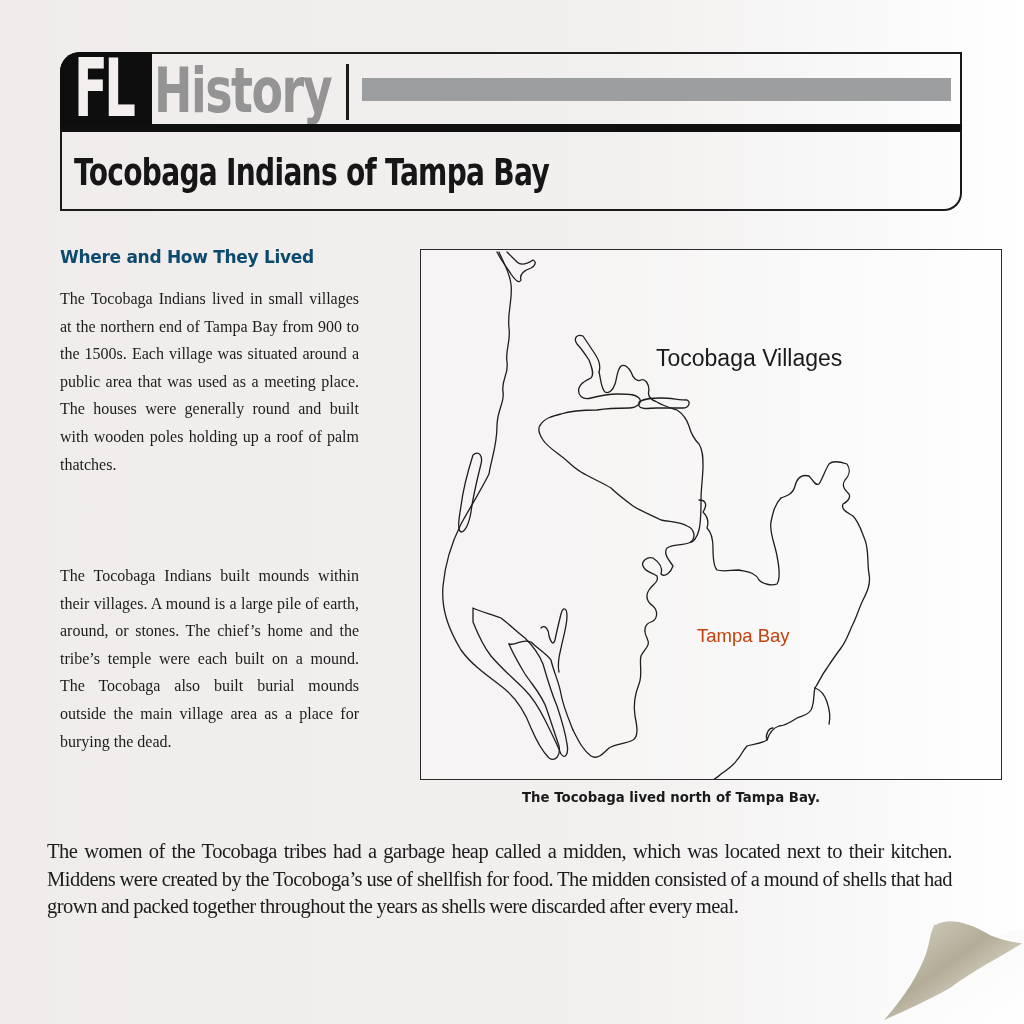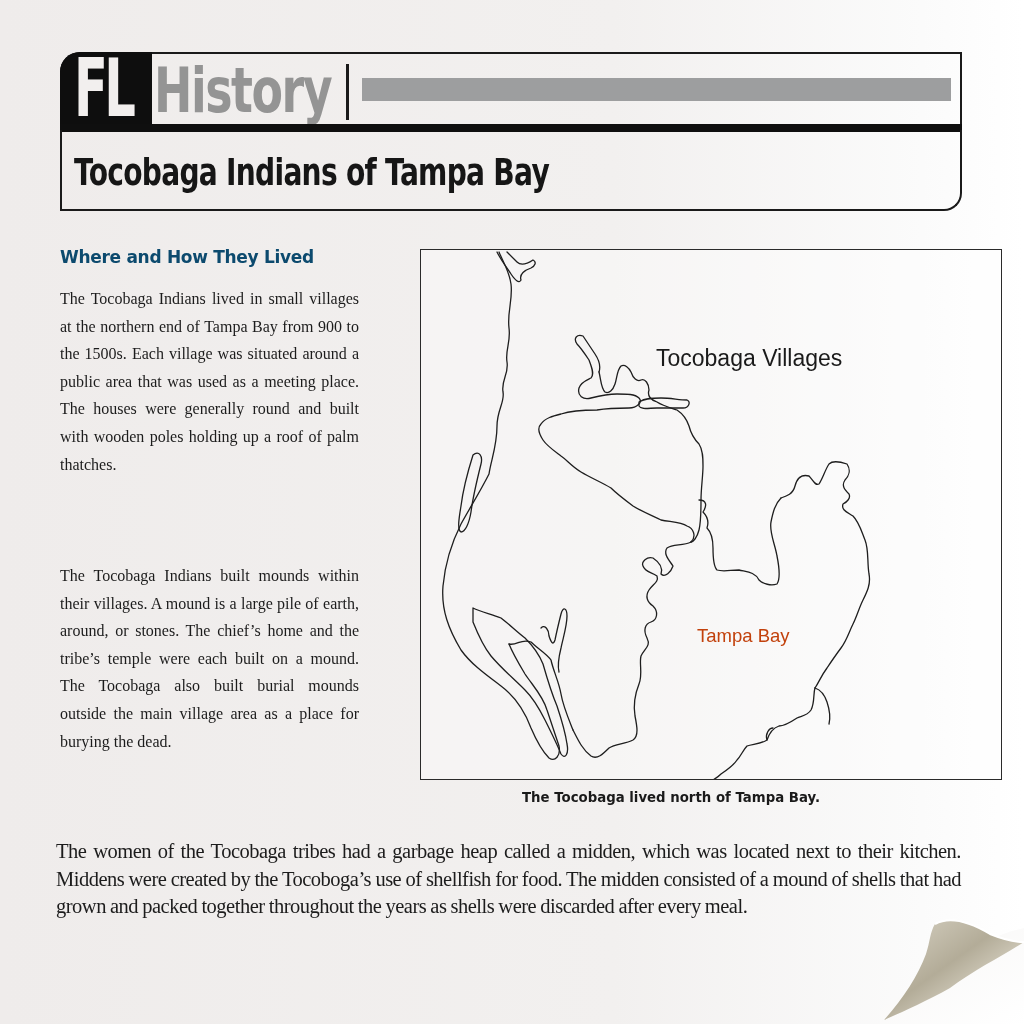--- a/index.html
+++ b/index.html
@@ -89,21 +89,21 @@
       font-family:"Liberation Sans", sans-serif; font-size:18.5px; color:#c2410c;
     }
     .caption {
       position:absolute; left:380px; top:789px; width:582px; text-align:center;
       font-family:"DejaVu Sans", sans-serif; font-weight:bold; font-size:14px; color:#1a1a1a;
       transform: scaleX(0.95);
     }
 
     
     .para3 {
-      position:absolute; left:56px; top:838px; width:905px;
+      position:absolute; left:47px; top:838px; width:905px;
       font-size:20.5px; line-height:27.5px; color:#1c1c1c; text-align:justify;
       letter-spacing:-0.5px; word-spacing:-0.5px;
     }
 
     
     .curl { position:absolute; left:880px; top:880px; width:144px; height:144px; }
   </style>
 </head>
 <body>
 

